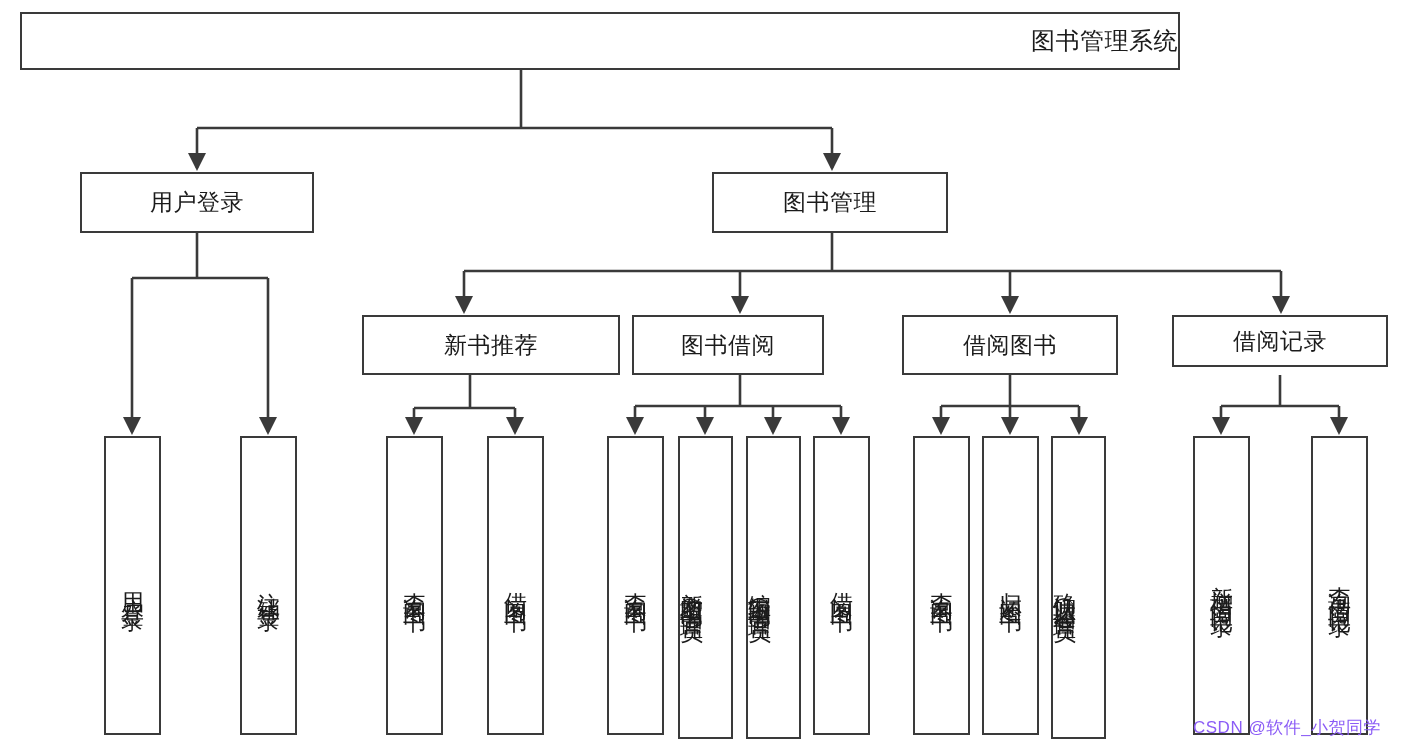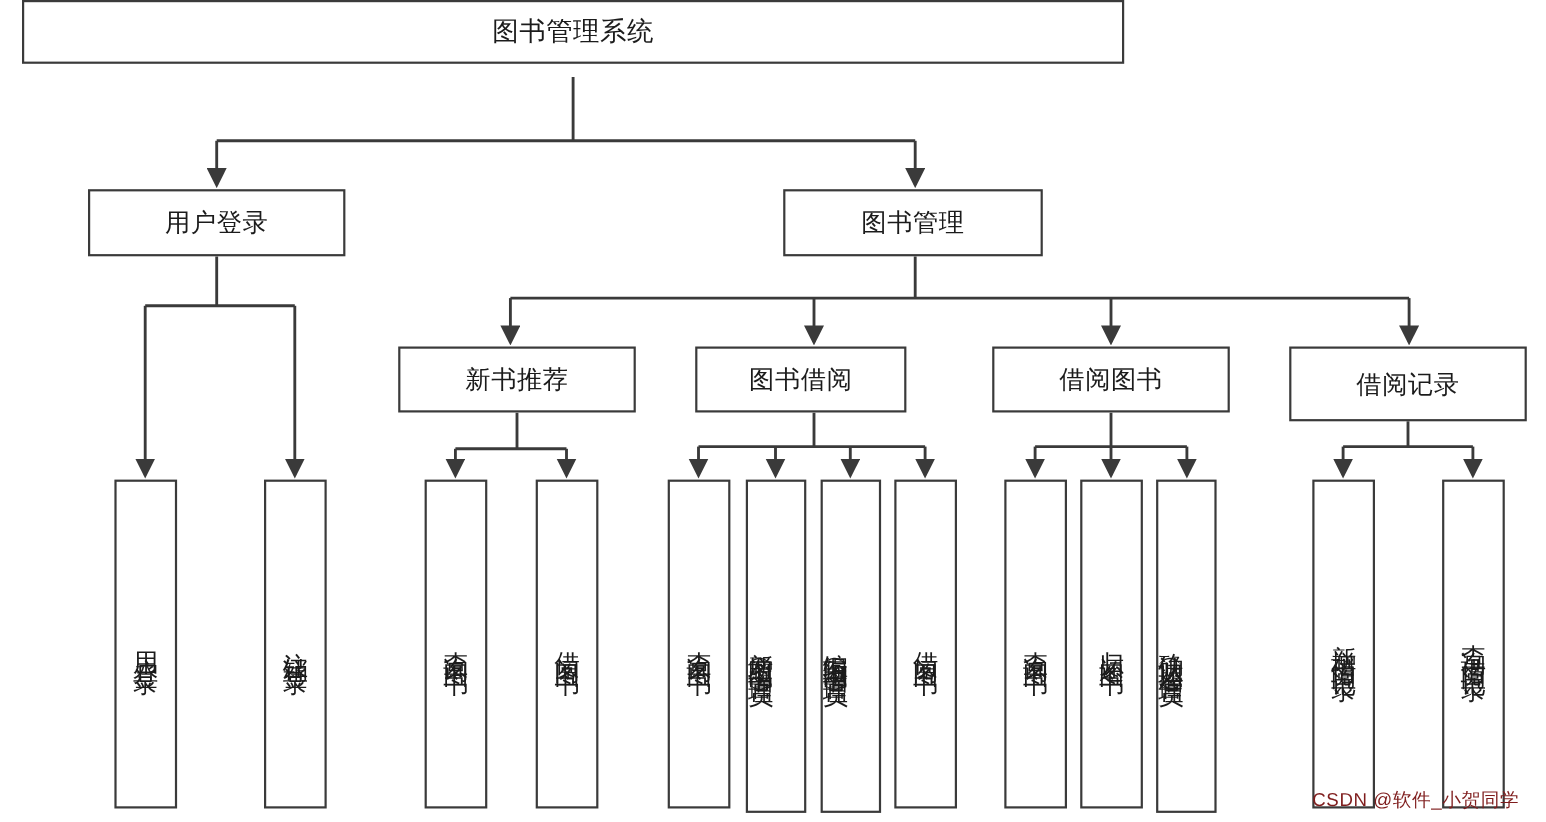--- a/index.html
+++ b/index.html
@@ -65,21 +65,21 @@
   }
   .node.vert.tall .label {
     letter-spacing: 4px;
   }
   .node.vert.centerpad {
     justify-content: center;
     padding-top: 0;
   }
   .watermark {
     position: absolute;
-    color: #7f1d1d;
+    color: #8b5cf6;
     font-size: 17px;
     white-space: nowrap;
     letter-spacing: 0.5px;
   }
 </style>
 </head>
 <body>
 
 <div id="diagram-root">
 
@@ -129,41 +129,41 @@
       <path d="M 1010 406 L 1010 432" marker-end="url(#arrow)"></path>
       <path d="M 1079 406 L 1079 432" marker-end="url(#arrow)"></path>
 
       <path d="M 1280 375 L 1280 406"></path>
       <path d="M 1221 406 L 1339 406"></path>
       <path d="M 1221 406 L 1221 432" marker-end="url(#arrow)"></path>
       <path d="M 1339 406 L 1339 432" marker-end="url(#arrow)"></path>
     </g>
   </svg>
 
-  <div class="node horiz root" style="left:20px; top:0; width:1002px; height:58px;">
+  <div class="node horiz root" style="left:20px; top:12px; width:1160px; height:58px;justify-content:flex-end;">
     <span class="label">图书管理系统</span>
   </div>
 
   <div class="node horiz" style="left:80px; top:172px; width:234px; height:61px;">
     <span class="label">用户登录</span>
   </div>
   <div class="node horiz" style="left:712px; top:172px; width:236px; height:61px;">
     <span class="label">图书管理</span>
   </div>
 
-  <div class="node horiz" style="left:362px; top:315px; width:216px; height:60px;">
+  <div class="node horiz" style="left:362px; top:315px; width:258px; height:60px;">
     <span class="label">新书推荐</span>
   </div>
   <div class="node horiz" style="left:632px; top:315px; width:192px; height:60px;">
     <span class="label">图书借阅</span>
   </div>
   <div class="node horiz" style="left:902px; top:315px; width:216px; height:60px;">
     <span class="label">借阅图书</span>
   </div>
-  <div class="node horiz" style="left:1172px; top:315px; width:216px; height:68px;">
+  <div class="node horiz" style="left:1172px; top:315px; width:216px; height:52px;">
     <span class="label">借阅记录</span>
   </div>
 
   <div class="node vert centerpad" style="left:104px; top:436px; width:57px; height:299px;">
     <span class="label">用户登录</span>
   </div>
   <div class="node vert centerpad" style="left:240px; top:436px; width:57px; height:299px;">
     <span class="label">注销登录</span>
   </div>
 

